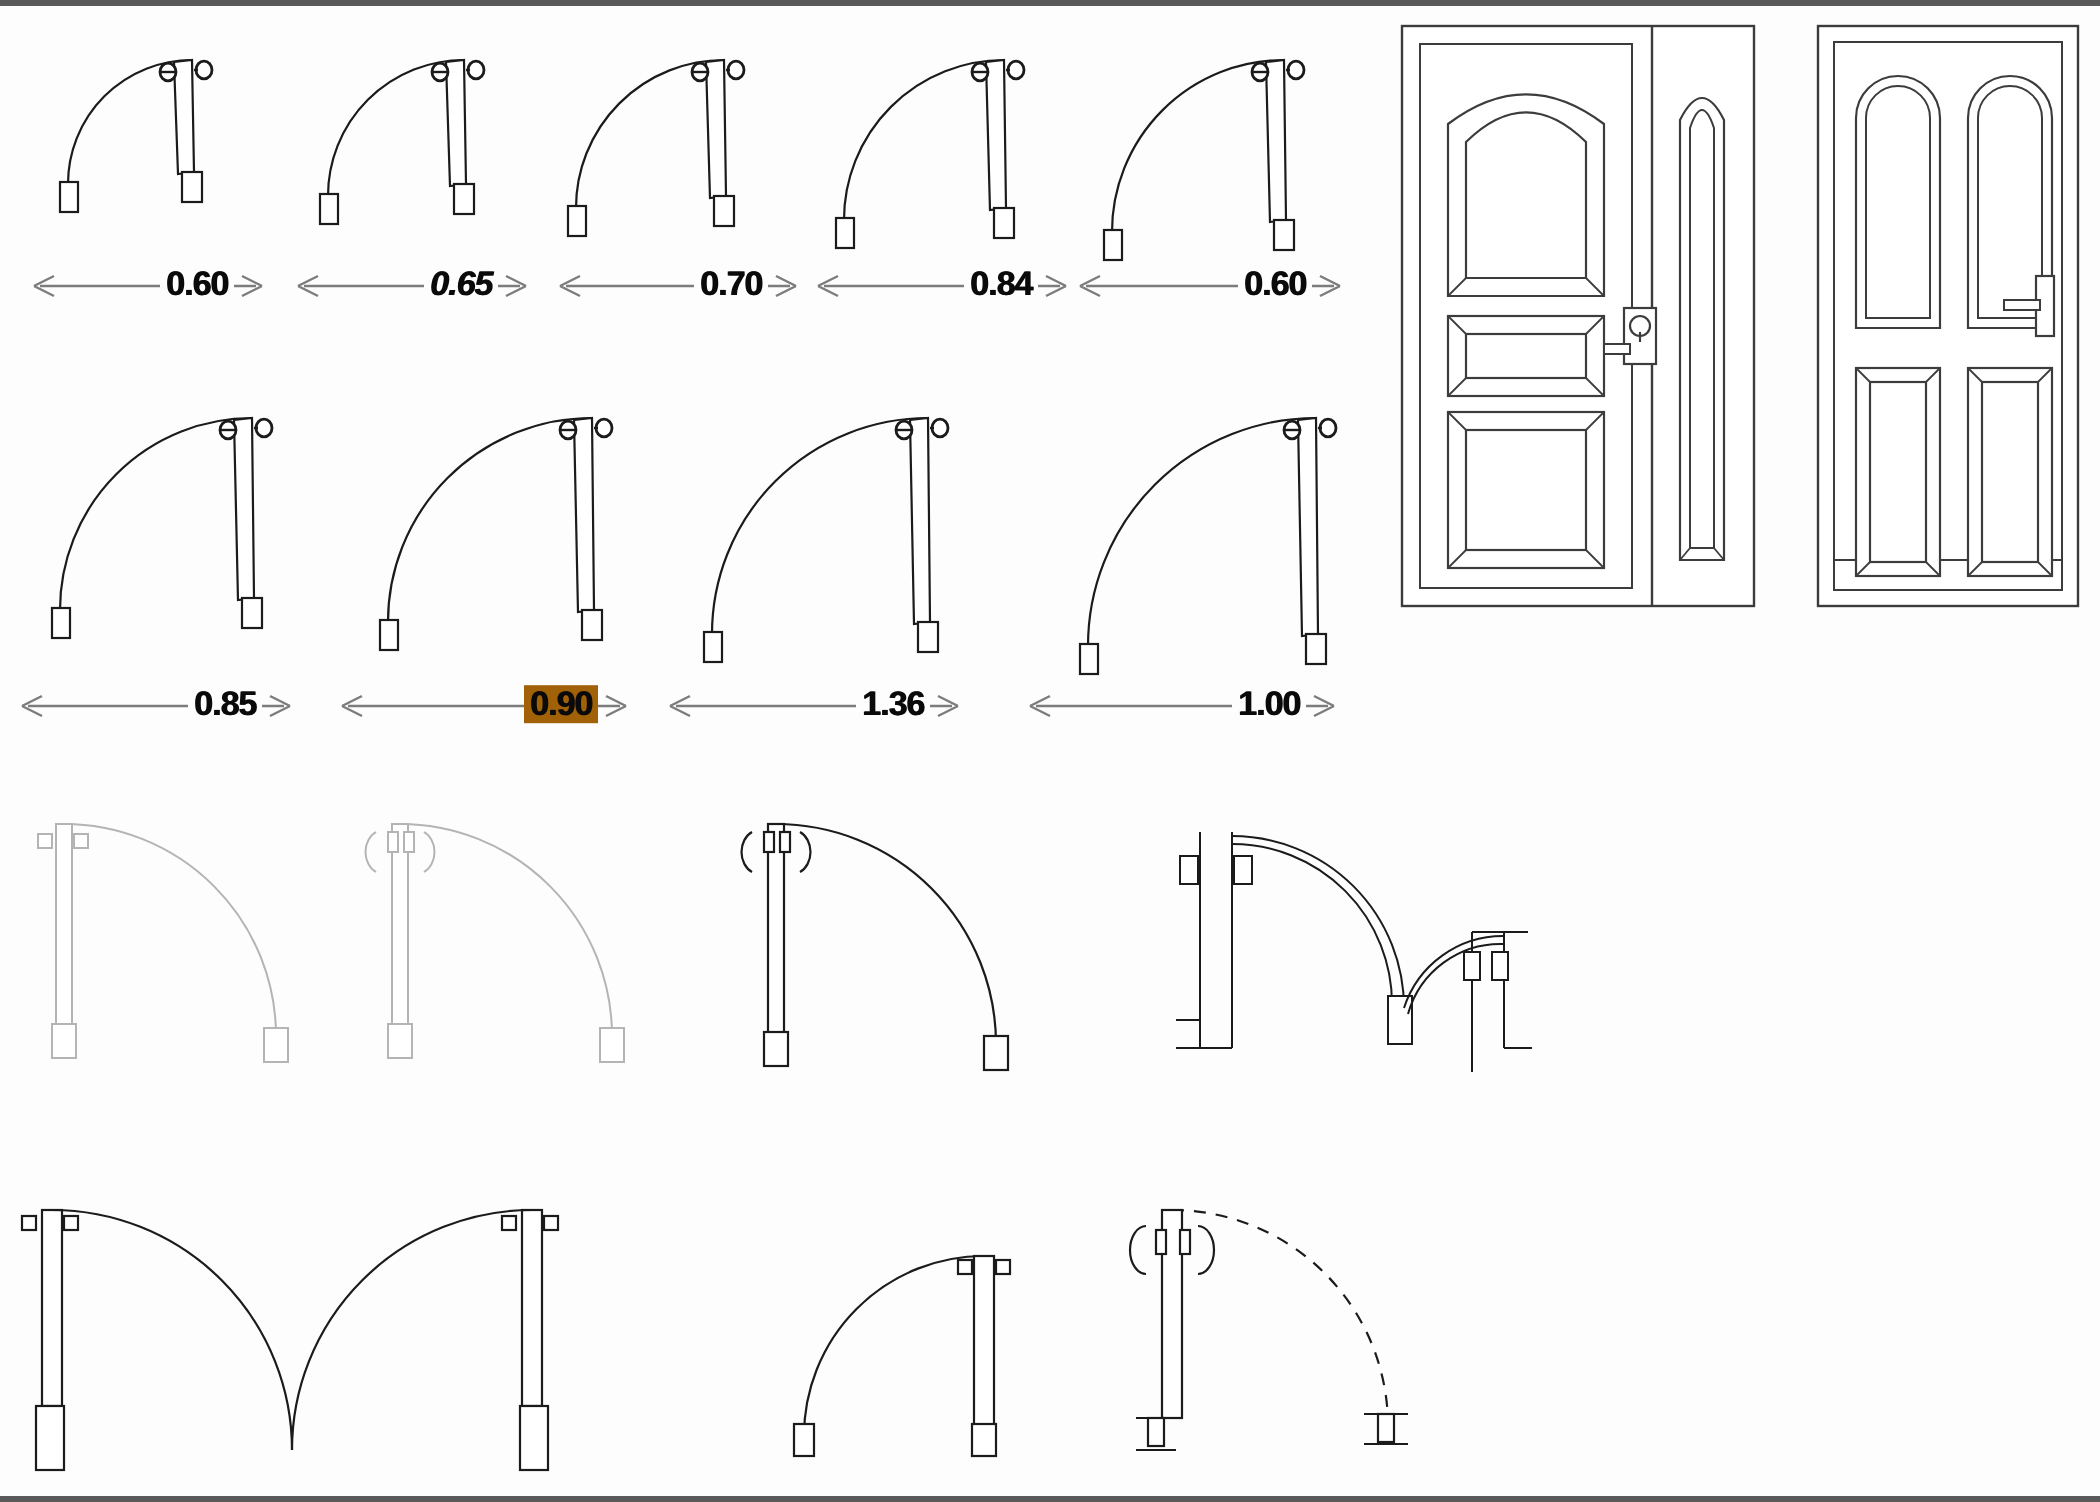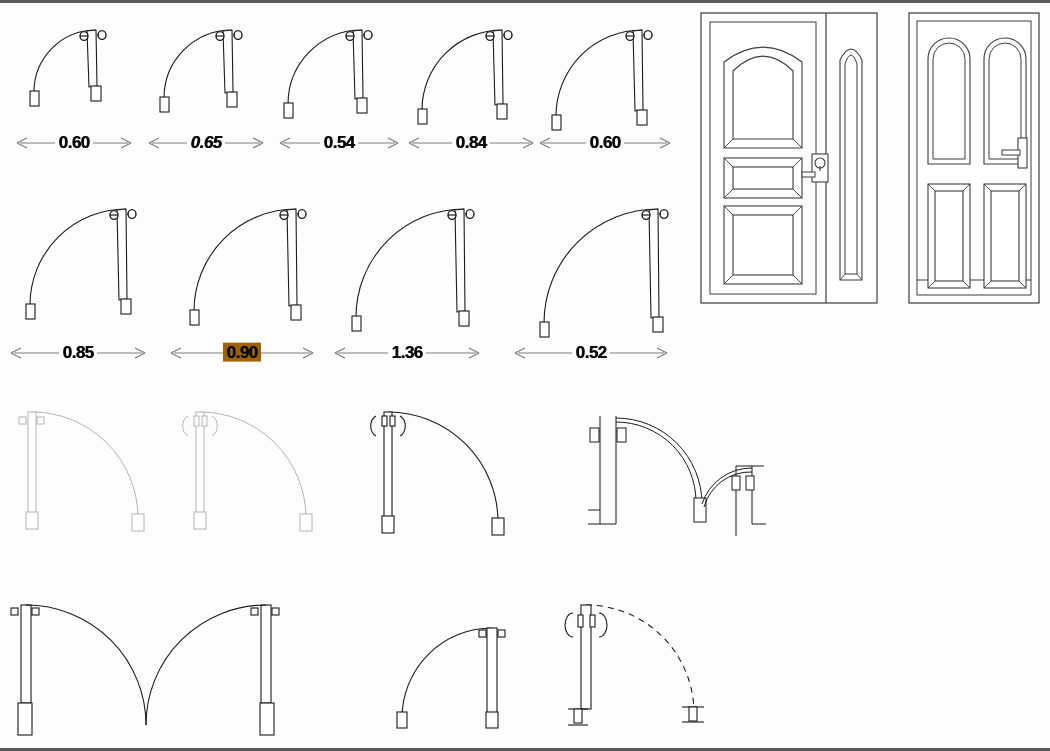--- a/index.html
+++ b/index.html
@@ -48,24 +48,24 @@
     align-items: center;
     justify-content: center;
     color: #000000;
     font-weight: bold;
     white-space: nowrap;
     font-family: "Liberation Sans", sans-serif;
   }
   .dim-svg { display:block; }
   .dim-text {
     position: absolute;
-    left: 0; right: 0;
+    left: 0; right: 17px;
     top: 50%;
     transform: translateY(-52%);
-    text-align: center;
+    text-align: right;
     font-size: 17px;
     font-weight: bold;
     letter-spacing: -0.5px;
     color: #0a0a0a;
     text-shadow: 0.5px 0 0 #0a0a0a;
   }
 </style>
 </head>
 <body>
 
@@ -152,21 +152,21 @@
           <path d="M 117 13 L 107 8 M 117 13 L 107 18" stroke="#7c7c7c" stroke-width="1.2" fill="none"></path>
         </svg>
         <span class="dim-text" style="background: transparent; font-style: italic;"><span style="background: rgb(253, 253, 253); padding: 0px 3px;">0.65</span></span>
       </div>
       <div class="dim-label" style="left: 277px; top: 130px; width: 124px; height: 26px;">
         <svg width="124" height="26" class="dim-svg">
           <line x1="6" y1="13" x2="118" y2="13" stroke="#7c7c7c" stroke-width="1.2"></line>
           <path d="M 3 13 L 13 8 M 3 13 L 13 18" stroke="#7c7c7c" stroke-width="1.2" fill="none"></path>
           <path d="M 121 13 L 111 8 M 121 13 L 111 18" stroke="#7c7c7c" stroke-width="1.2" fill="none"></path>
         </svg>
-        <span class="dim-text" style="background: transparent;"><span style="background: rgb(253, 253, 253); padding: 0px 3px;">0.54</span></span>
+        <span class="dim-text" style="background: transparent;"><span style="background: rgb(253, 253, 253); padding: 0px 3px;">0.70</span></span>
       </div>
       <div class="dim-label" style="left: 406px; top: 130px; width: 130px; height: 26px;">
         <svg width="130" height="26" class="dim-svg">
           <line x1="6" y1="13" x2="124" y2="13" stroke="#7c7c7c" stroke-width="1.2"></line>
           <path d="M 3 13 L 13 8 M 3 13 L 13 18" stroke="#7c7c7c" stroke-width="1.2" fill="none"></path>
           <path d="M 127 13 L 117 8 M 127 13 L 117 18" stroke="#7c7c7c" stroke-width="1.2" fill="none"></path>
         </svg>
         <span class="dim-text" style="background: transparent;"><span style="background: rgb(253, 253, 253); padding: 0px 3px;">0.84</span></span>
       </div>
       <div class="dim-label" style="left: 537px; top: 130px; width: 136px; height: 26px;">
@@ -253,21 +253,21 @@
           <path d="M 147 13 L 137 8 M 147 13 L 137 18" stroke="#7c7c7c" stroke-width="1.2" fill="none"></path>
         </svg>
         <span class="dim-text" style="background: transparent;"><span style="background: rgb(253, 253, 253); padding: 0px 3px;">1.36</span></span>
       </div>
       <div class="dim-label" style="left: 512px; top: 340px; width: 158px; height: 26px;">
         <svg width="158" height="26" class="dim-svg">
           <line x1="6" y1="13" x2="152" y2="13" stroke="#7c7c7c" stroke-width="1.2"></line>
           <path d="M 3 13 L 13 8 M 3 13 L 13 18" stroke="#7c7c7c" stroke-width="1.2" fill="none"></path>
           <path d="M 155 13 L 145 8 M 155 13 L 145 18" stroke="#7c7c7c" stroke-width="1.2" fill="none"></path>
         </svg>
-        <span class="dim-text" style="background: transparent;"><span style="background: rgb(253, 253, 253); padding: 0px 3px;">0.52</span></span>
+        <span class="dim-text" style="background: transparent;"><span style="background: rgb(253, 253, 253); padding: 0px 3px;">1.00</span></span>
       </div>
     </div>
 
   <div id="row3-group">
       <div class="block" style="left: 14px; top: 400px;">
         <svg width="146" height="158">
           <path d="M 18 12 A 106 106 0 0 1 124 118" class="ln-light" stroke-width="1.0"></path>
           <rect x="14" y="12" width="8" height="102" class="ln-light fill-w" stroke-width="1.0"></rect>
           <rect x="5" y="17" width="7" height="7" class="ln-light fill-w" stroke-width="1.0"></rect>
           <rect x="23" y="17" width="7" height="7" class="ln-light fill-w" stroke-width="1.0"></rect>

